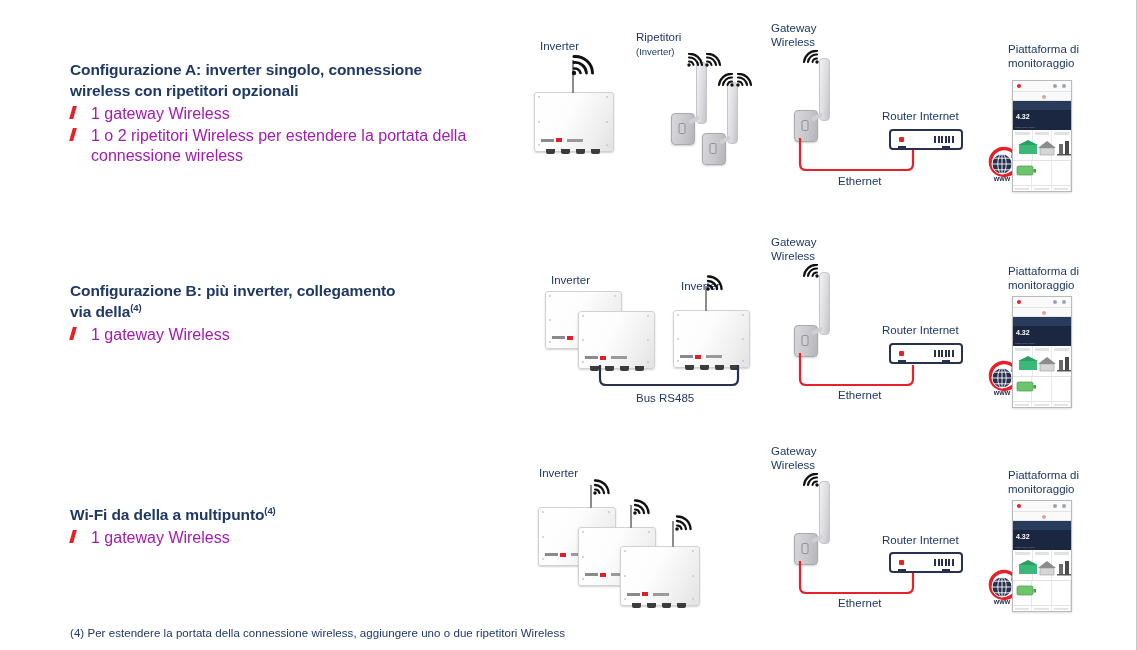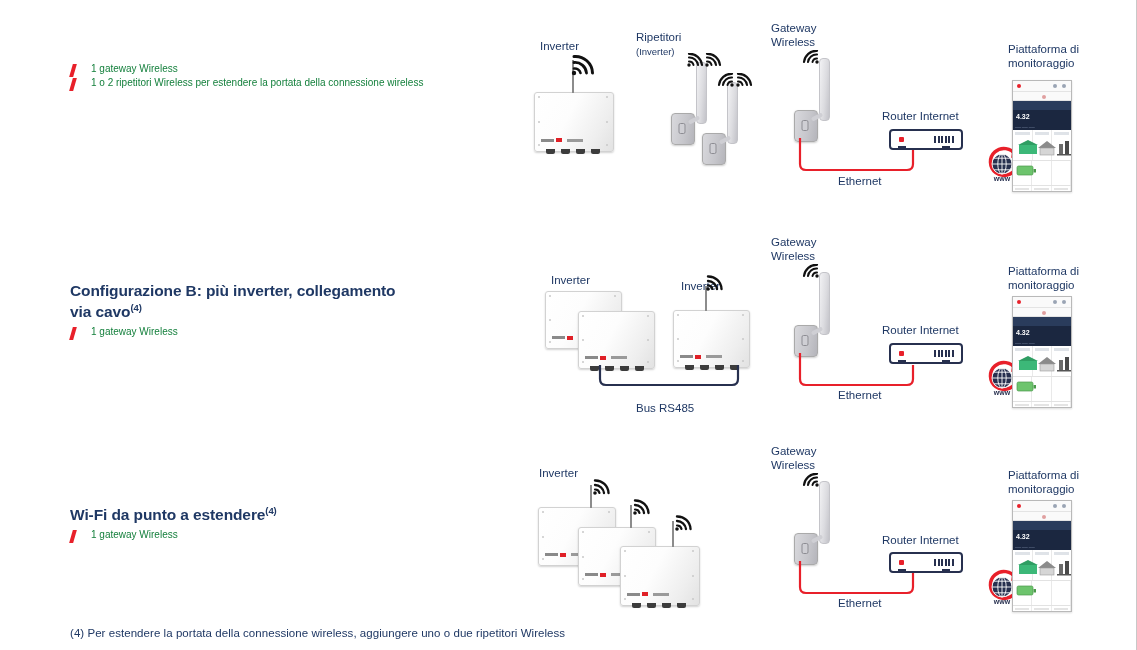--- a/index.html
+++ b/index.html
@@ -16,21 +16,21 @@
 
   
   .textcol{position:absolute;left:70px;width:440px;}
   .cfg-title{
     font-size:15.5px;font-weight:bold;color:#1f3864;
     line-height:1.35;letter-spacing:-0.1px;margin:0 0 1px 0;
   }
   .cfg-title sup{font-size:9.5px;vertical-align:super;font-weight:bold;}
   .bullets{list-style:none;margin:2px 0 0 0;padding:0;}
   .bullets li{
-    position:relative;padding-left:21px;font-size:10px;color:#15803d;
+    position:relative;padding-left:21px;font-size:16px;color:#a21caf;
     line-height:1.30;margin-bottom:1px;
   }
   .bullets li .slash{
     position:absolute;left:1px;top:2px;width:4px;height:13px;
     background:#e8202a;transform:skewX(-16deg);
   }
 
   
   .footnote{
     position:absolute;left:70px;top:627px;font-size:11.5px;color:#1f3864;
@@ -121,40 +121,44 @@
   .ph-stats .s{flex:1;border-right:1px solid #ececec;position:relative;}
   .ph-stats .s .k{position:absolute;top:2px;left:2px;right:2px;height:2px;background:#e4e4e4;}
 </style>
 </head>
 <body>
 
 <div class="page">
   <div class="right-border"></div>
 
   <div class="textcol" style="top:60px;">
+    <div class="cfg-title">
+      <span>Configurazione A: inverter singolo, connessione</span><br>
+      <span>wireless con ripetitori opzionali</span>
+    </div>
     <ul class="bullets">
       <li><span class="slash"></span><span>1 gateway Wireless</span></li>
       <li><span class="slash"></span><span>1 o 2 ripetitori Wireless per estendere la portata della connessione wireless</span></li>
     </ul>
   </div>
 
   <div class="textcol" style="top:281px;">
     <div class="cfg-title">
       <span>Configurazione B: più inverter, collegamento</span><br>
-      <span>via cavo</span><sup>(4)</sup>
+      <span>via della</span><sup>(4)</sup>
     </div>
     <ul class="bullets">
       <li><span class="slash"></span><span>1 gateway Wireless</span></li>
     </ul>
   </div>
 
   <div class="textcol" style="top:484px;">
     <div class="cfg-title">
       <br>
-      <span>Wi-Fi da punto a estendere</span><sup>(4)</sup>
+      <span>Wi-Fi da della a multipunto</span><sup>(4)</sup>
     </div>
     <ul class="bullets">
       <li><span class="slash"></span><span>1 gateway Wireless</span></li>
     </ul>
   </div>
 
   <div class="lbl" style="left:540px;top:40px;">Inverter</div>
 
   <div class="inv" style="left:534px;top:92px;width:78px;height:58px;">
     <div class="case"></div>
@@ -416,21 +420,21 @@
   <svg class="wifi" style="left:705px;top:274px;" width="22" height="19" viewBox="0 0 22 19">
     <circle cx="3" cy="15" r="1.8" fill="#111"></circle>
     <path d="M3 11.5 A4.5 4.5 0 0 1 7.5 15" stroke="#111" stroke-width="2.2" fill="none" stroke-linecap="round"></path>
     <path d="M3 7 A9 9 0 0 1 12 15" stroke="#111" stroke-width="2.3" fill="none" stroke-linecap="round"></path>
     <path d="M3 2.5 A13 13 0 0 1 16.5 15" stroke="#111" stroke-width="2.4" fill="none" stroke-linecap="round"></path>
   </svg>
 
   <svg class="cable" style="left:596px;top:365px;" width="150" height="30" viewBox="0 0 150 30">
     <path d="M4 0 L4 14 Q4 20 10 20 L136 20 Q142 20 142 14 L142 0" stroke="#27304f" stroke-width="2.2" fill="none"></path>
   </svg>
-  <div class="lbl" style="left:636px;top:402px;">Bus RS485</div>
+  <div class="lbl" style="left:636px;top:392px;">Bus RS485</div>
 
   <div class="lbl" style="left:771px;top:236px;">Gateway</div>
   <div class="lbl" style="left:771px;top:250px;">Wireless</div>
   <div class="rpt" style="left:794px;top:325px;width:22px;height:30px;">
     <div class="box"></div>
     <div class="led"></div>
   </div>
   <div class="rpt">
     <div class="stick" style="position:absolute;left:819px;top:272px;height:61px;"></div>
     <div class="stickfoot" style="position:absolute;left:811px;top:329px;"></div>

